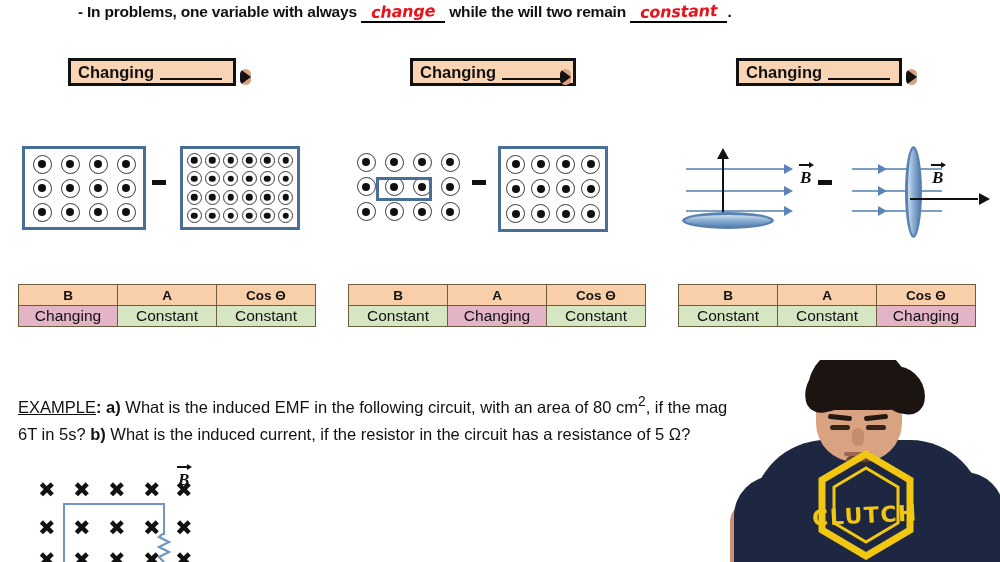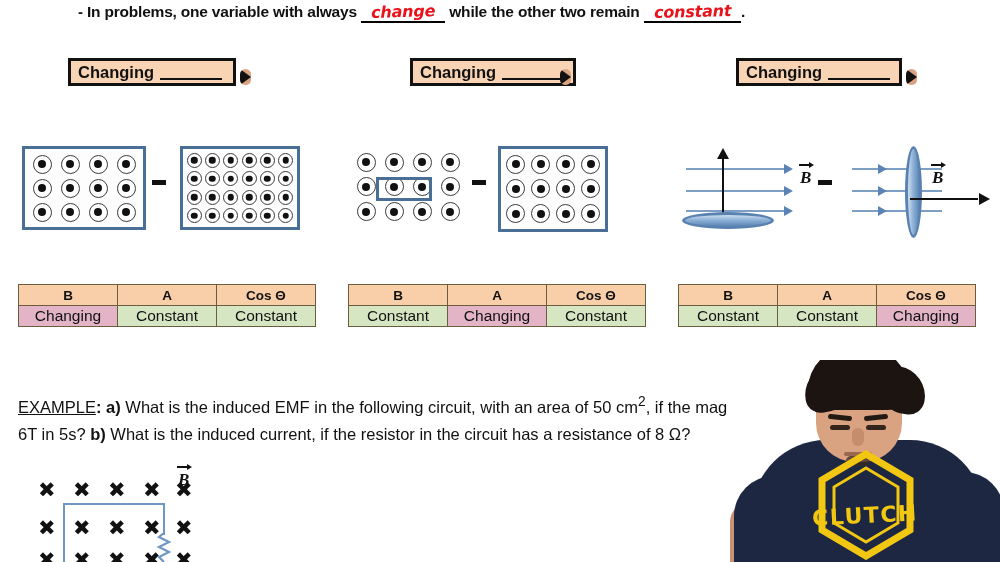--- a/index.html
+++ b/index.html
@@ -195,21 +195,21 @@
 </style>
 </head>
 <body>
 
 <div class="slide">
 
   <div class="statement">
     <span class="bullet">-</span>
     <span class="plain">In problems, one variable with always</span>
     <span class="blank-wrap"><span class="blank-red">change</span></span>
-    <span class="plain">while the other two remain</span>
+    <span class="plain">while the will two remain</span>
     <span class="blank-wrap"><span class="blank-red">constant</span></span><span class="plain">.</span>
   </div>
 
   <div class="chg-box" id="chg1">
     <span class="lbl">Changing</span>
     <span class="ul"></span>
   </div>
   <div class="chg-box" id="chg2">
     <span class="lbl">Changing</span>
     <span class="ul"></span>
@@ -502,23 +502,23 @@
       <td class="cst">Constant</td>
       <td class="cst">Constant</td>
       <td class="chg">Changing</td>
     </tr>
   </tbody>
     </table>
 
   <div class="example">
     <u>EXAMPLE</u><b>:</b>
     <b>a)</b>
-    <span>What is the induced EMF in the following circuit, with an area of 50 cm</span><sup>2</sup><span>, if the magnetic field changes from 3T to 6T in 5s?</span>
+    <span>What is the induced EMF in the following circuit, with an area of 80 cm</span><sup>2</sup><span>, if the magnetic field changes from 3T to 6T in 5s?</span>
     <b>b)</b>
-    <span>What is the induced current, if the resistor in the circuit has a resistance of 8 Ω?</span>
+    <span>What is the induced current, if the resistor in the circuit has a resistance of 5 Ω?</span>
   </div>
 
   <div>
 
     <span class="xmark" style="left:38px;top:480px;">✖</span>
     <span class="xmark" style="left:73px;top:480px;">✖</span>
     <span class="xmark" style="left:108px;top:480px;">✖</span>
     <span class="xmark" style="left:143px;top:480px;">✖</span>
     <span class="xmark" style="left:175px;top:480px;">✖</span>
 

